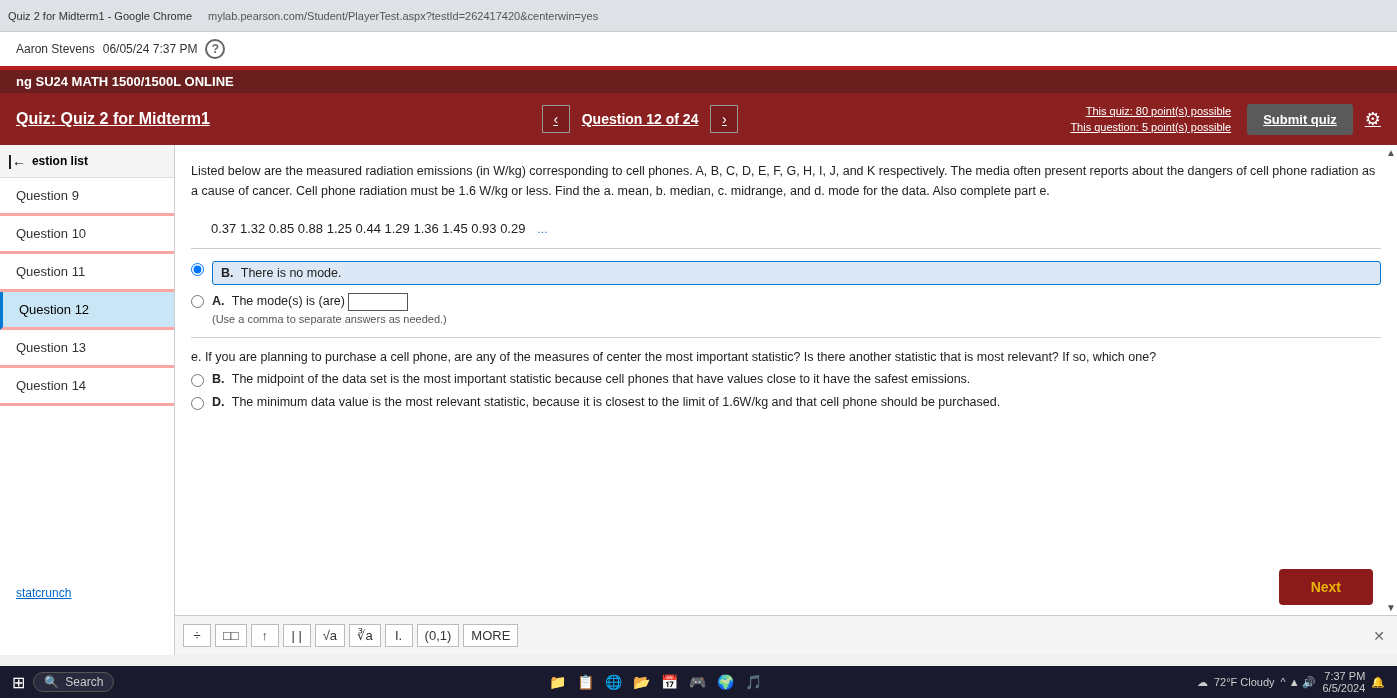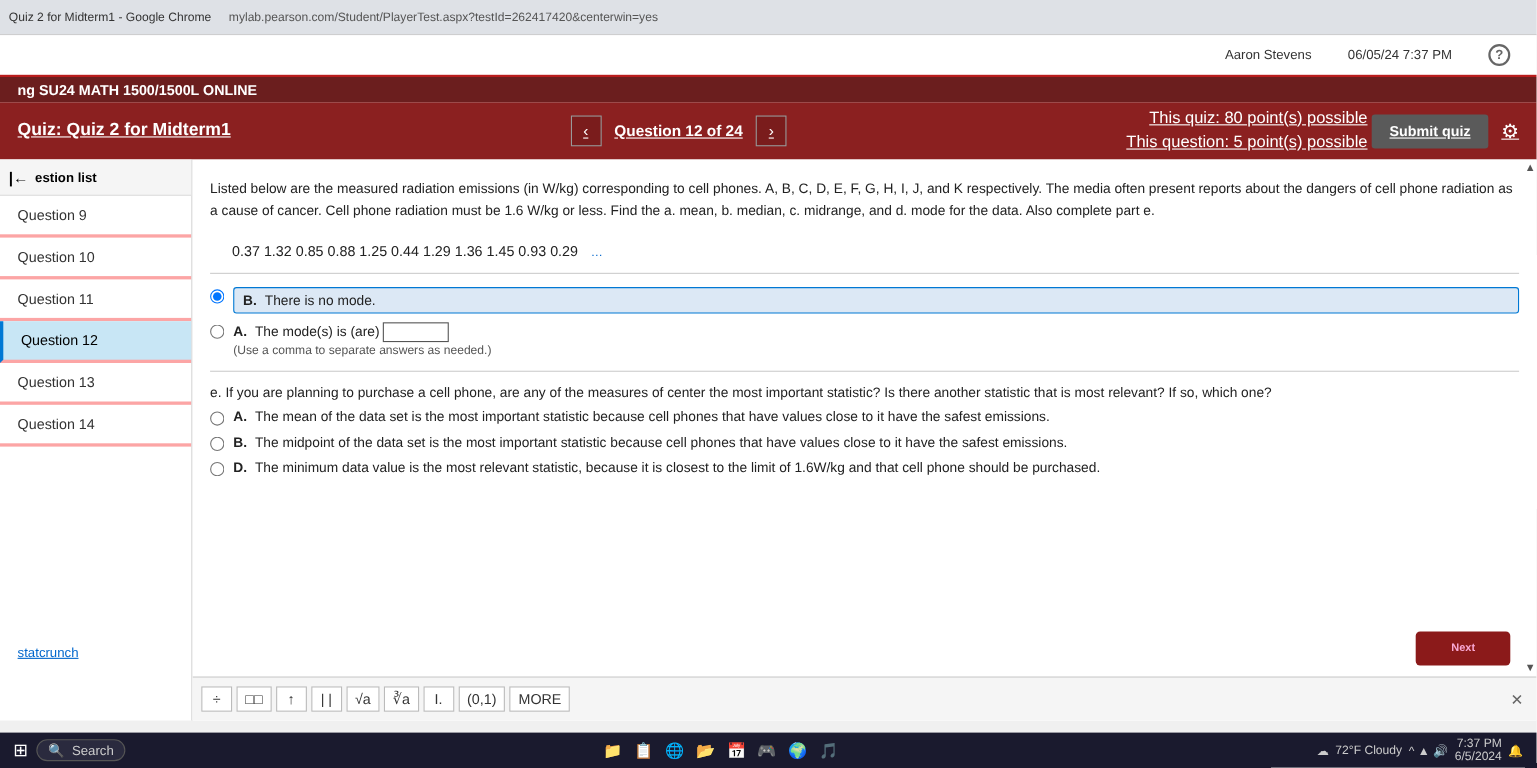--- a/index.html
+++ b/index.html
@@ -18,26 +18,24 @@
     }
     .browser-title { font-size: 11px; color: #333; margin-right: 16px; }
     .browser-url { font-size: 11px; color: #555; }
 
     
     .top-header {
       background: #fff;
       height: 38px;
       display: flex;
       align-items: center;
-      justify-content: flex-end;
       padding: 0 16px;
-      border-bottom: 2px solid #b91c1c;
+      border-bottom: 4px solid #b91c1c;
       font-size: 12px;
       color: #333;
-      gap: 25px;
     }
     .top-header span { margin-right: 8px; }
     .help-icon {
       width: 20px; height: 20px; border-radius: 50%;
       border: 2px solid #666; display: inline-flex;
       align-items: center; justify-content: center;
       font-weight: bold; font-size: 12px; color: #666; cursor: pointer;
     }
 
     
@@ -73,24 +71,24 @@
       color: white;
       width: 28px; height: 28px;
       display: flex; align-items: center; justify-content: center;
       cursor: pointer; font-size: 14px;
     }
     .question-label {
       font-size: 14px; font-weight: bold;
     }
     .quiz-info {
       text-align: right;
-      font-size: 15px;
+      font-size: 11px;
       line-height: 1.5;
       flex: 0 0 auto;
-      margin-right: 4px;
+      margin-right: 16px;
     }
     .submit-btn {
       background: #5a5a5a;
       color: white;
       border: none;
       padding: 8px 16px;
       font-size: 13px;
       font-weight: bold;
       cursor: pointer;
       border-radius: 3px;
@@ -265,24 +263,24 @@
     .sys-time { text-align: right; }
 
     
     .next-btn-container {
       position: absolute;
       bottom: 50px;
       right: 24px;
     }
     .next-btn {
       background: #8b1a1a;
-      color: #f9a8d4;
+      color: #eab308;
       border: none;
       padding: 10px 32px;
-      font-size: 10px;
+      font-size: 14px;
       font-weight: bold;
       border-radius: 4px;
       cursor: pointer;
     }
 
     
     .statcrunch-link {
       position: absolute;
       bottom: 55px;
       left: 16px;
@@ -393,27 +391,20 @@
           <span class="inline-input">&nbsp;</span>
           <div style="font-size: 11px; color: #555; margin-left: 0; margin-top: 2px;">(Use a comma to separate answers as needed.)</div>
         </div>
       </div>
     </div>
 
     <hr class="part-separator">
 
     <p class="part-e-question">e. If you are planning to purchase a cell phone, are any of the measures of center the most important statistic? Is there another statistic that is most relevant? If so, which one?</p>
 
-    <div class="radio-option">
-      <input type="radio" name="part_e" style="">
-      <div>
-        <span class="option-label">A.</span>
-        <span class="option-text">The mean of the data set is the most important statistic because cell phones that have values close to it have the safest emissions.</span>
-      </div>
-    </div>
 
     <div class="radio-option">
       <input type="radio" name="part_e" style="">
       <div>
         <span class="option-label">B.</span>
         <span class="option-text">The midpoint of the data set is the most important statistic because cell phones that have values close to it have the safest emissions.</span>
       </div>
     </div>
 
 

